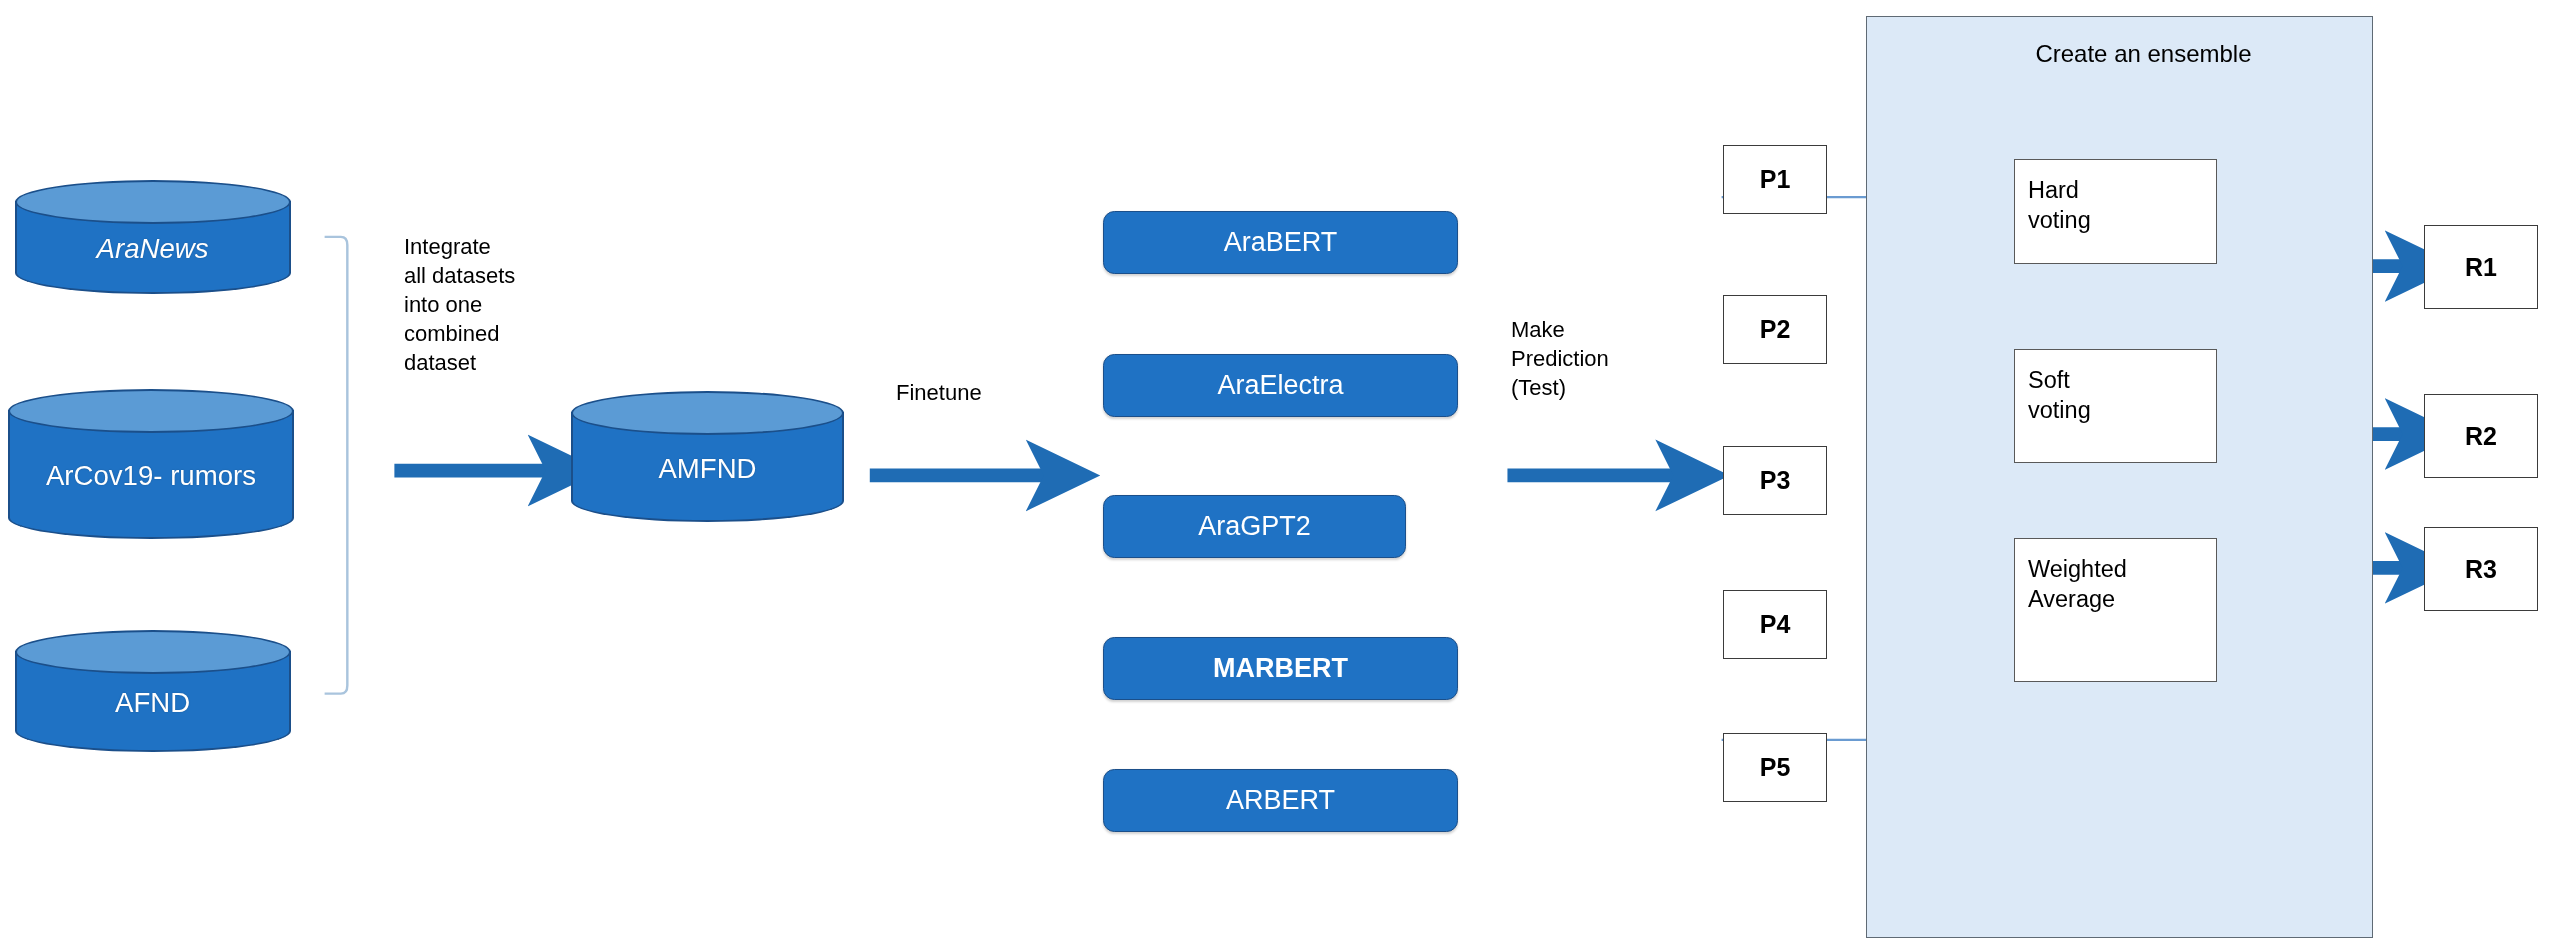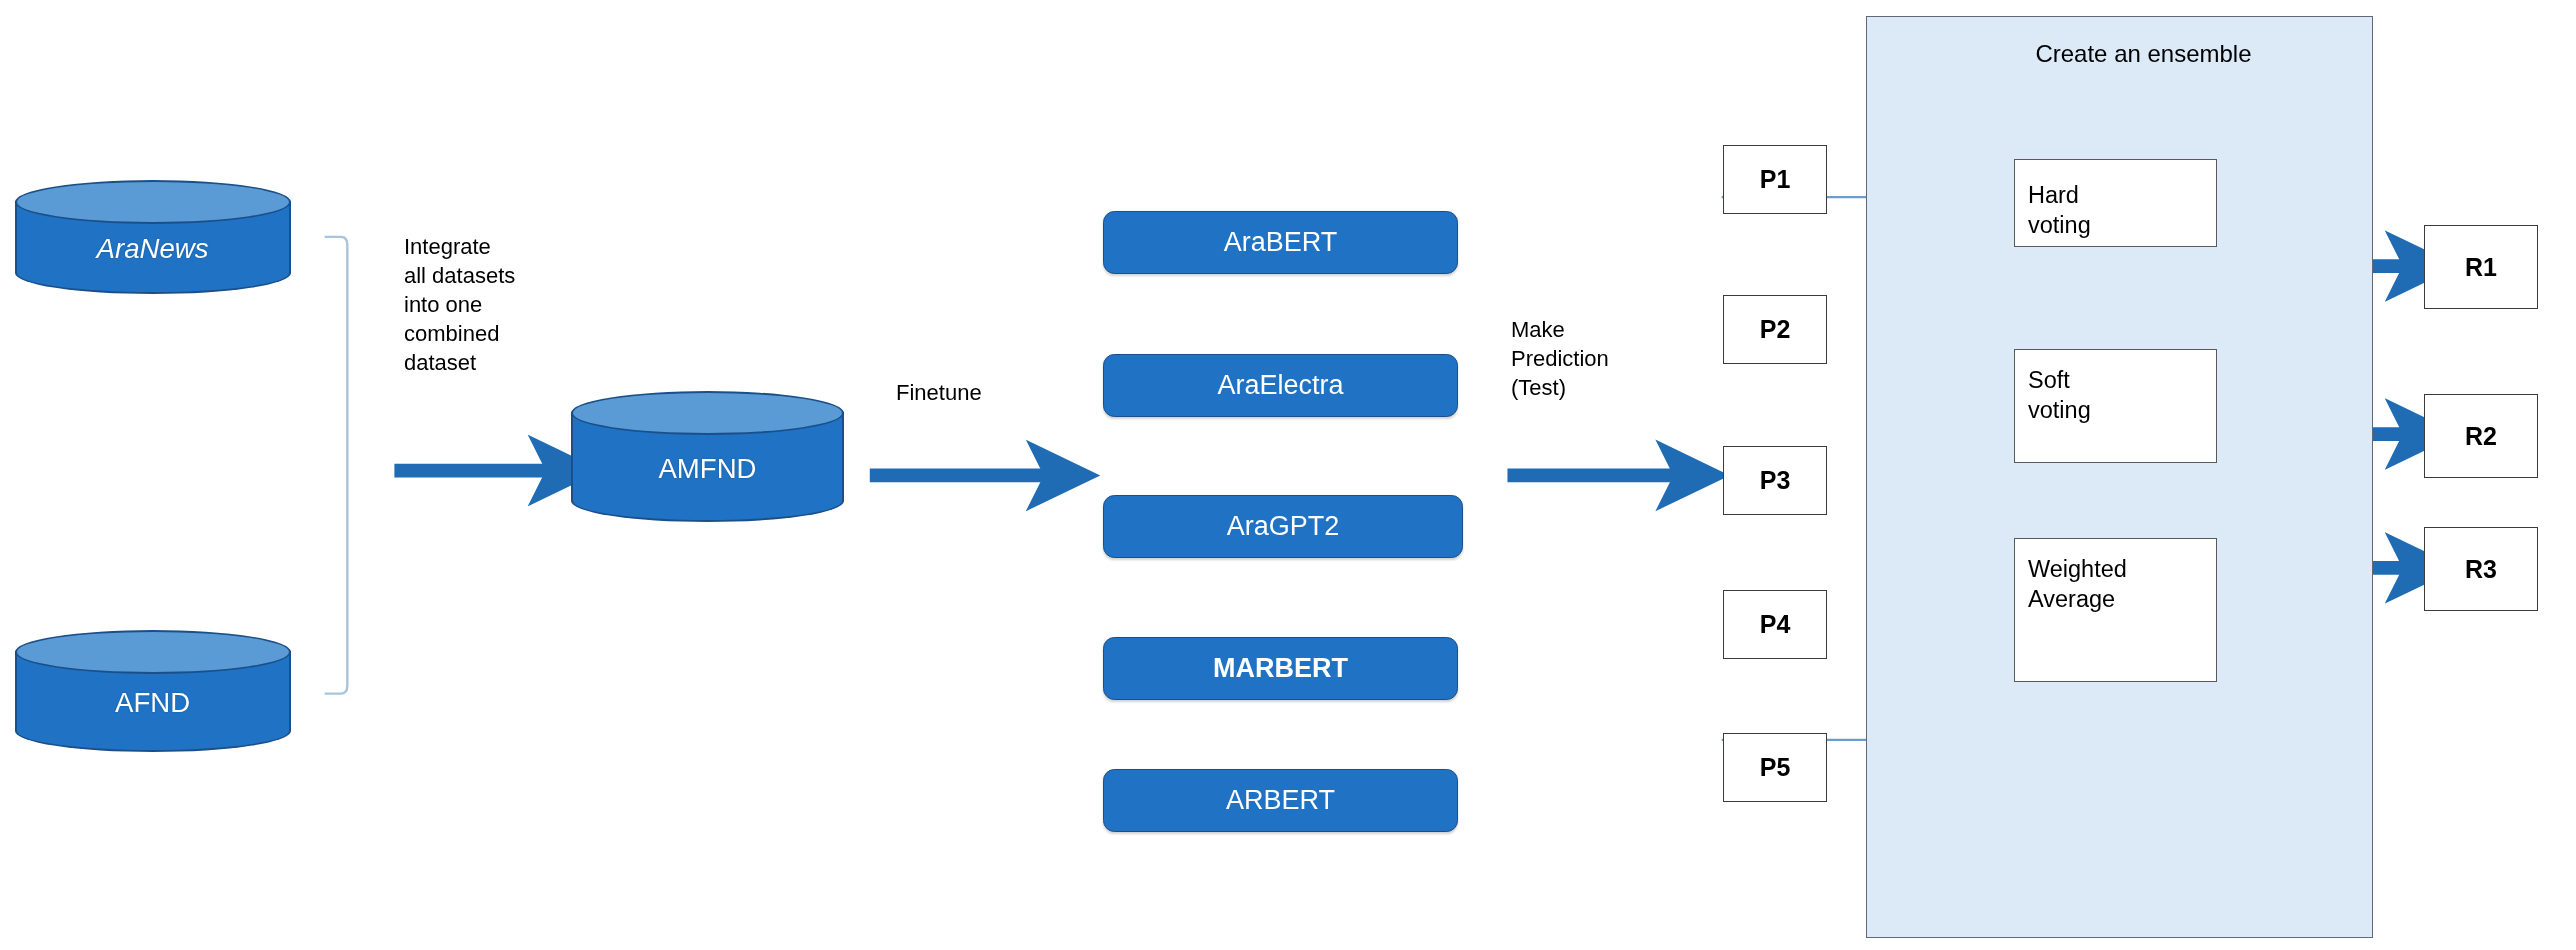--- a/index.html
+++ b/index.html
@@ -163,20 +163,26 @@
     <line x1="2790" y1="535" x2="2975" y2="535" stroke="#1f6cb4" stroke-width="17" marker-end="url(#ah)"></line>
     <line x1="2790" y1="700" x2="2975" y2="700" stroke="#1f6cb4" stroke-width="17" marker-end="url(#ah)"></line>
   </svg>
 
   <div class="cyl" style="left:14.6px; top:180px; width:276px; height:114px;font-style:italic;">
     <div class="body"></div>
     <div class="top"></div>
     <div class="label">AraNews</div>
   </div>
 
+  <div class="cyl" style="left:8px; top:389px; width:286px; height:150px;">
+    <div class="body"></div>
+    <div class="top"></div>
+    <div class="label">ArCov19-
+rumors</div>
+  </div>
 
   <div class="cyl" style="left:14.6px; top:630px; width:276px; height:122px;">
     <div class="body"></div>
     <div class="top"></div>
     <div class="label">AFND</div>
   </div>
 
   <div class="note" style="left:404px; top:232px; width:162px;">Integrate
 all datasets
 into one
@@ -190,21 +196,21 @@
   </div>
 
   <div class="note" style="left:896px; top:378px; width:187px;">Finetune</div>
 
   <div class="model-box" style="left:1103px; top:211px; width:355px; height:63px;">
     <span>AraBERT</span>
   </div>
   <div class="model-box" style="left:1103px; top:354px; width:355px; height:63px;">
     <span>AraElectra</span>
   </div>
-  <div class="model-box" style="left:1103px; top:495px; width:360px; height:63px;">
+  <div class="model-box" style="left:1103px; top:495px; width:303px; height:63px;">
     <span>AraGPT2</span>
   </div>
   <div class="model-box" style="left:1103px; top:637px; width:355px; height:63px;font-weight:bold;">
     <span>MARBERT</span>
   </div>
   <div class="model-box" style="left:1103px; top:769px; width:355px; height:63px;">
     <span>ARBERT</span>
   </div>
 
   <div class="note" style="left:1511px; top:315px; width:170px;">Make
@@ -224,21 +230,21 @@
     <span>P4</span>
   </div>
   <div class="plain-box" style="left:1723px; top:733px; width:104px; height:69px;">
     <span>P5</span>
   </div>
 
   <div id="ensemble-container" style="left:1866px; top:16px; width:507px; height:922px;">
     <div id="ensemble-title">Create an ensemble</div>
   </div>
 
-  <div class="vote-box" style="left:2014px; top:159px; width:203px; height:88px;align-items:center;">
+  <div class="vote-box" style="left:2014px; top:159px; width:203px; height:105px;">
     <span>Hard
 voting</span>
   </div>
   <div class="vote-box" style="left:2014px; top:349px; width:203px; height:114px;">
     <span>Soft
 voting</span>
   </div>
   <div class="vote-box" style="left:2014px; top:538px; width:203px; height:144px;">
     <span>Weighted
 Average</span>

